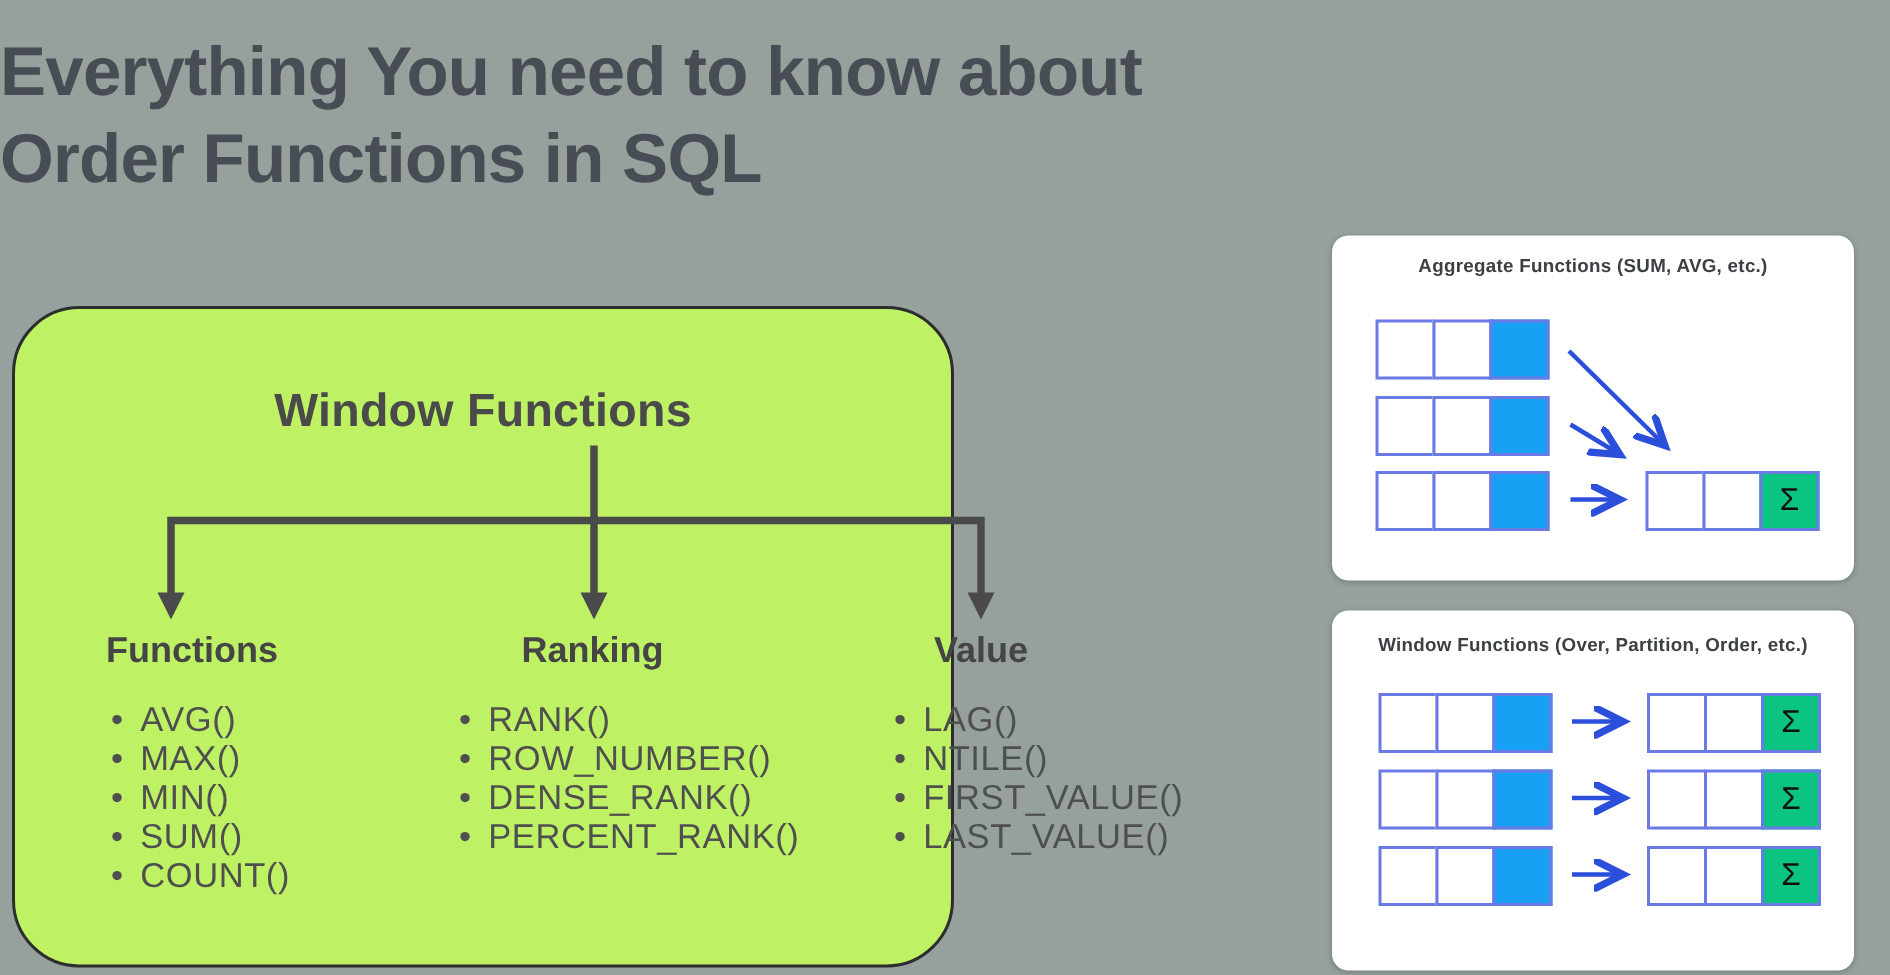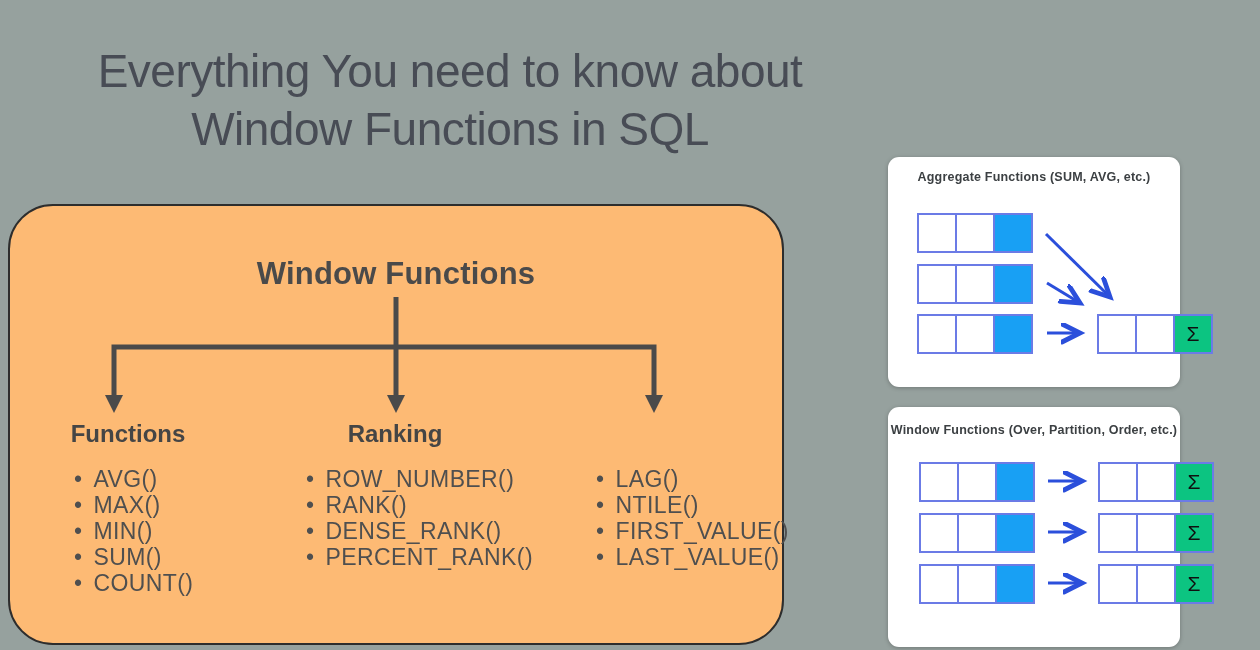--- a/index.html
+++ b/index.html
@@ -1,42 +1,42 @@
 <!DOCTYPE html>
 <html><head>
 <meta charset="utf-8">
 <style>
   html,body{margin:0;padding:0;}
   body{font-family:"Liberation Sans", sans-serif;}
   .stage{position:relative;width:1260px;height:650px;background:#96a19e;overflow:hidden;}
 
   
-  .main-title{position:absolute;left:0;top:18px;width:900px;text-align:center;
-    font-weight:normal;font-size:46px;line-height:58px;letter-spacing:-0.5px;color:#484c55;margin-top:24px;}
-
-  
-  .tree-panel{position:absolute;left:8px;top:204px;width:776px;height:441px;
-    background:#fdba74;border:2px solid #2d2d2d;border-radius:45px;box-sizing:border-box;}
+  .main-title{position:absolute;left:0;top:18px;width:900px;text-align:left;
+    font-weight:bold;font-size:46px;line-height:58px;letter-spacing:-0.5px;color:#484c55;}
+
+  
+  .tree-panel{position:absolute;left:8px;top:204px;width:628px;height:441px;
+    background:#bef264;border:2px solid #2d2d2d;border-radius:45px;box-sizing:border-box;}
   .tree-heading{position:absolute;left:0;top:50px;width:100%;margin:0;text-align:center;
     font-size:31px;font-weight:bold;color:#4a4a4a;letter-spacing:0.2px;}
   .tree-svg{position:absolute;left:0;top:0;width:776px;height:441px;}
   .cat-name{position:absolute;width:220px;margin:0;text-align:center;top:214px;
     font-size:24px;font-weight:bold;color:#454545;}
   .cat-name.c0{left:8px;}
   .cat-name.c1{left:275px;}
   .cat-name.c2{left:534px;}
   .fn-list{position:absolute;top:260px;margin:0;padding:0;list-style:none;
     font-size:23px;line-height:26px;color:#4f4f4f;letter-spacing:0.4px;}
   .fn-list.l0{left:64px;}
   .fn-list.l1{left:296px;}
   .fn-list.l2{left:586px;}
   .fn-list li::before{content:"•";margin-right:11px;color:#4f4f4f;}
 
   
-  .card{position:absolute;left:888px;width:292px;background:#ffffff;border-radius:11px;
+  .card{position:absolute;left:888px;width:348px;background:#ffffff;border-radius:11px;
     box-shadow:0 1px 4px rgba(0,0,0,0.25);}
   .card-a{top:157px;height:230px;}
   .card-b{top:407px;height:240px;}
   .card-title{position:absolute;left:0;width:100%;text-align:center;
     font-size:12.5px;font-weight:bold;color:#3c4043;letter-spacing:0.2px;}
   .card-a .card-title{top:13px;}
   .card-b .card-title{top:16px;}
 
   .mini-table{position:absolute;display:flex;}
   .cell{width:40px;height:40px;box-sizing:border-box;border:2px solid #6b7be6;background:#ffffff;}
@@ -59,52 +59,53 @@
   .card-b .t-res1{left:210px;top:106px;}
   .card-b .t-res2{left:210px;top:157px;}
 </style>
 </head>
 <body>
 
 <div class="stage">
 
   <div class="main-title">
     <div>Everything You need to know about</div>
-    <div>Window Functions in SQL</div>
+    <div>Order Functions in SQL</div>
   </div>
 
   <section class="tree-panel">
     <h2 class="tree-heading">Window Functions</h2>
 
     <svg class="tree-svg" viewBox="0 0 776 441">
       <g stroke="#4a4a4a" stroke-width="5" fill="none">
         <path d="M386,91 L386,141"></path>
         <path d="M104,191 L104,141 L644,141 L644,191"></path>
         <path d="M386,141 L386,191"></path>
       </g>
       <g fill="#4a4a4a" stroke="none">
         <polygon points="95,189 113,189 104,207"></polygon>
         <polygon points="377,189 395,189 386,207"></polygon>
         <polygon points="635,189 653,189 644,207"></polygon>
       </g>
     </svg>
 
     <h3 class="cat-name c0">Functions</h3>
     <h3 class="cat-name c1">Ranking</h3>
+    <h3 class="cat-name c2">Value</h3>
 
     <ul class="fn-list l0">
       <li>AVG()</li>
       <li>MAX()</li>
       <li>MIN()</li>
       <li>SUM()</li>
       <li>COUNT()</li>
     </ul>
     <ul class="fn-list l1">
+      <li>RANK()</li>
       <li>ROW_NUMBER()</li>
-      <li>RANK()</li>
       <li>DENSE_RANK()</li>
       <li>PERCENT_RANK()</li>
     </ul>
     <ul class="fn-list l2">
       <li>LAG()</li>
       <li>NTILE()</li>
       <li>FIRST_VALUE()</li>
       <li>LAST_VALUE()</li>
     </ul>
   </section>

